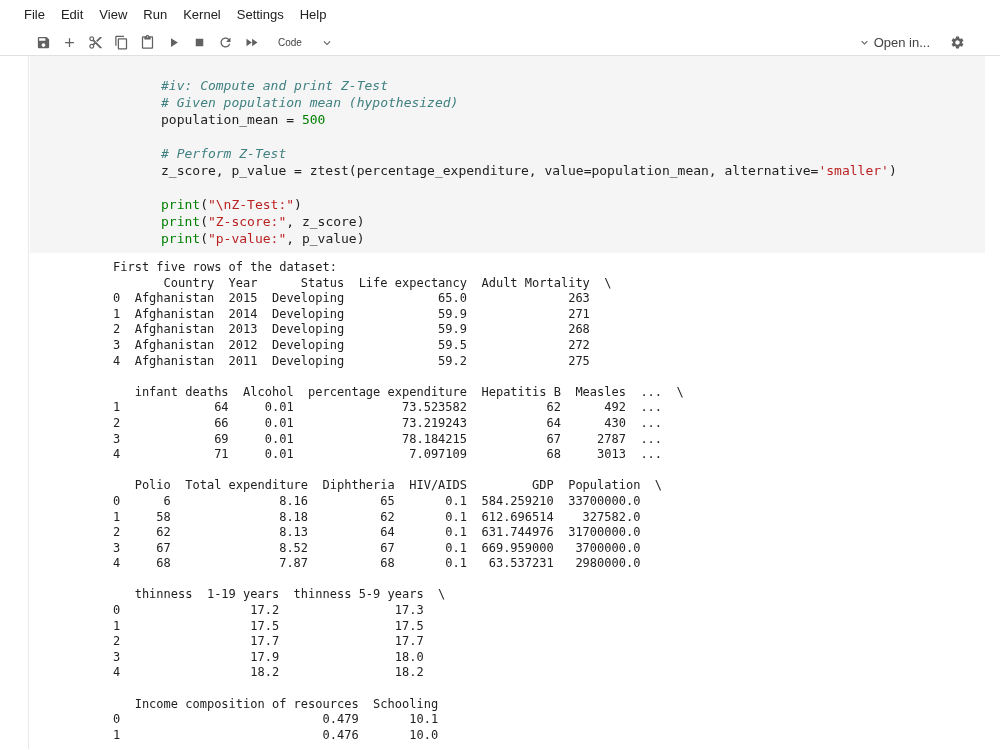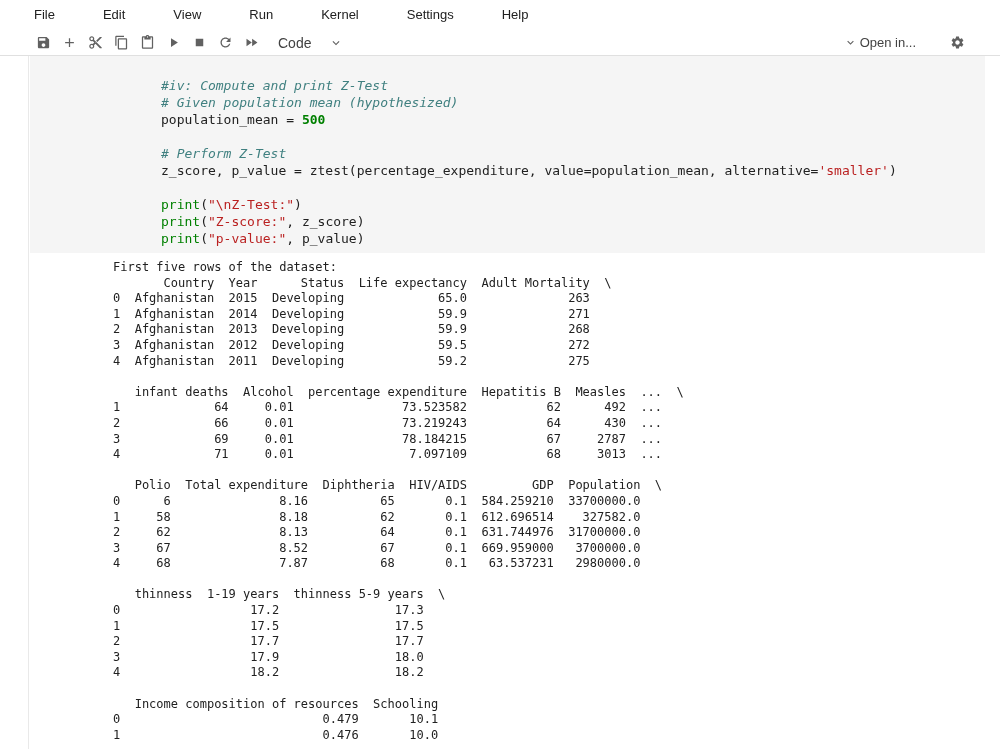--- a/index.html
+++ b/index.html
@@ -1,46 +1,46 @@
 <!DOCTYPE html>
 <html style="--comment: #408080; --number: #008000; --string: #BA2121; --builtin: #008000; --code-text: #212121; --cell-bg: #f5f5f5; --toolbar-icon: #616161; --border: #e0e0e0;"><head>
 <meta charset="utf-8">
 <style>
   * { margin:0; padding:0; box-sizing:border-box; }
   html, body { width:1000px; height:750px; overflow:hidden; }
   body { background:#ffffff; font-family:"Liberation Sans","DejaVu Sans",sans-serif; }
 
-  .menubar { height:30px; display:flex; align-items:center; padding-left:26px; background:#fff;gap:32px; }
+  .menubar { height:30px; display:flex; align-items:center; padding-left:16px; background:#fff; }
   .menu-item { padding:0 8px; font-size:13px; color:#212121; line-height:30px; cursor:pointer; }
 
   .toolbar { height:26px; display:flex; align-items:center; padding:0 30px; background:#fff;
              border-bottom:1px solid var(--border,#e0e0e0); }
   .tb-group { display:flex; align-items:center; }
   .tb-btn { width:24px; height:24px; border:0; background:none; display:flex; align-items:center;
             justify-content:center; cursor:pointer; padding:0; margin:0 1px; border-radius:2px; }
   .icon { display:inline-flex; }
   .tb-btn svg { width:15px; height:15px; fill:var(--toolbar-icon,#616161); }
   .cell-type { display:flex; align-items:center; margin-left:14px; cursor:pointer; }
-  .cell-type-label { font-size:14px; color:#424242; }
+  .cell-type-label { font-size:10px; color:#424242; }
   .cell-type svg { width:14px; height:14px; fill:#616161; margin-left:18px; }
   .tb-spacer { flex:1; }
-  .open-in { display:flex; align-items:center; cursor:pointer; margin-right:28px; }
+  .open-in { display:flex; align-items:center; cursor:pointer; margin-right:14px; }
   .open-in svg { width:13px; height:13px; fill:#616161; margin-right:3px; }
   .open-in-label { font-size:13px; color:#424242; }
 
   .notebook { position:relative; height:693px; background:#fff; }
   .v-divider { position:absolute; left:28px; top:0; bottom:0; width:1px; background:#e9e9e9; }
 
   .cell-input { margin-left:30px; width:955px; background:var(--cell-bg,#f5f5f5);
                 padding:21px 8px 6px 83px; }
   .code { font-family:"DejaVu Sans Mono","Liberation Mono",monospace; font-size:13px;
           line-height:17px; color:var(--code-text,#212121); }
   .code-line { white-space:pre; min-height:17px;margin-left:48px; }
   .tok-com { color:var(--comment,#408080); font-style:italic; }
-  .tok-num { color:var(--number,#008000);font-weight:bold; }
+  .tok-num { color:var(--number,#008000); }
   .tok-str { color:var(--string,#BA2121); }
   .tok-fn  { color:var(--builtin,#008000); }
 
   .cell-output { margin-left:30px; padding:7px 8px 0 83px;
                  font-family:"DejaVu Sans Mono","Liberation Mono",monospace;
                  font-size:12px; line-height:15.6px; color:#212121; }
   .out-line { white-space:pre; min-height:15.6px; }
 </style>
 </head>
 <body>

